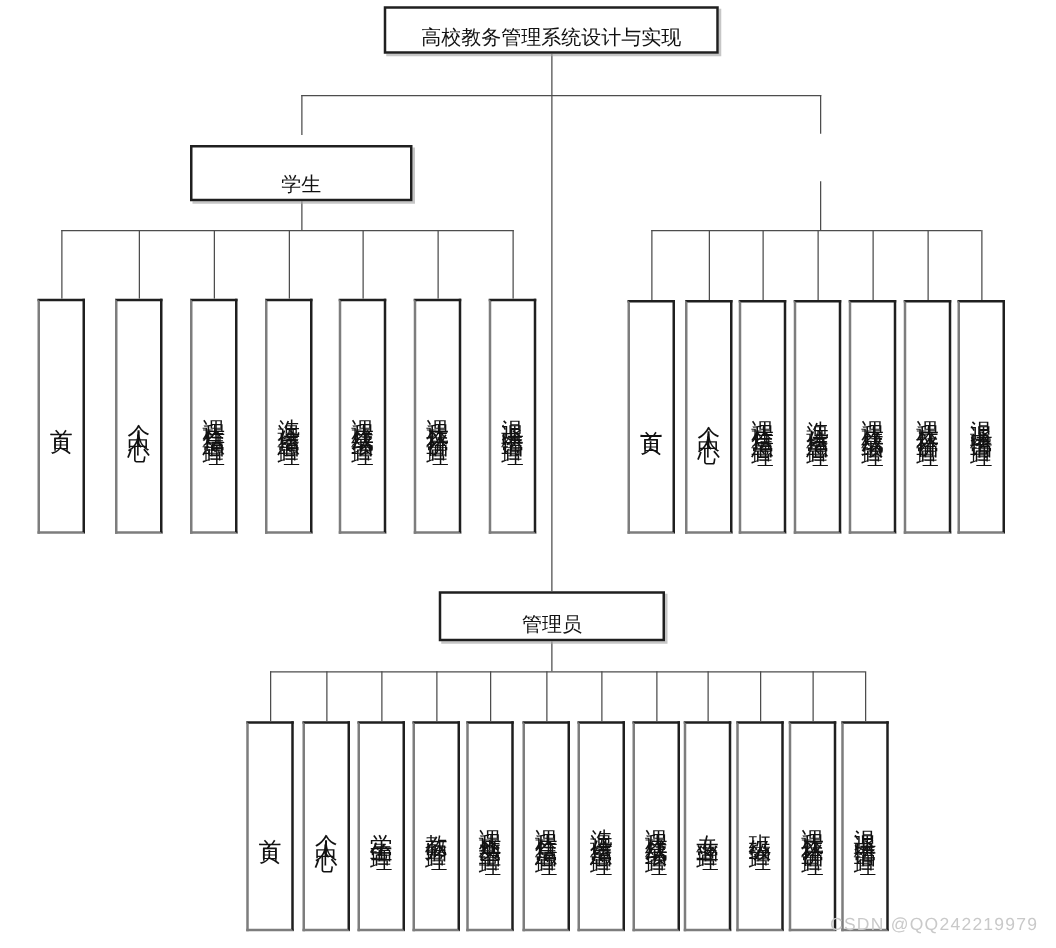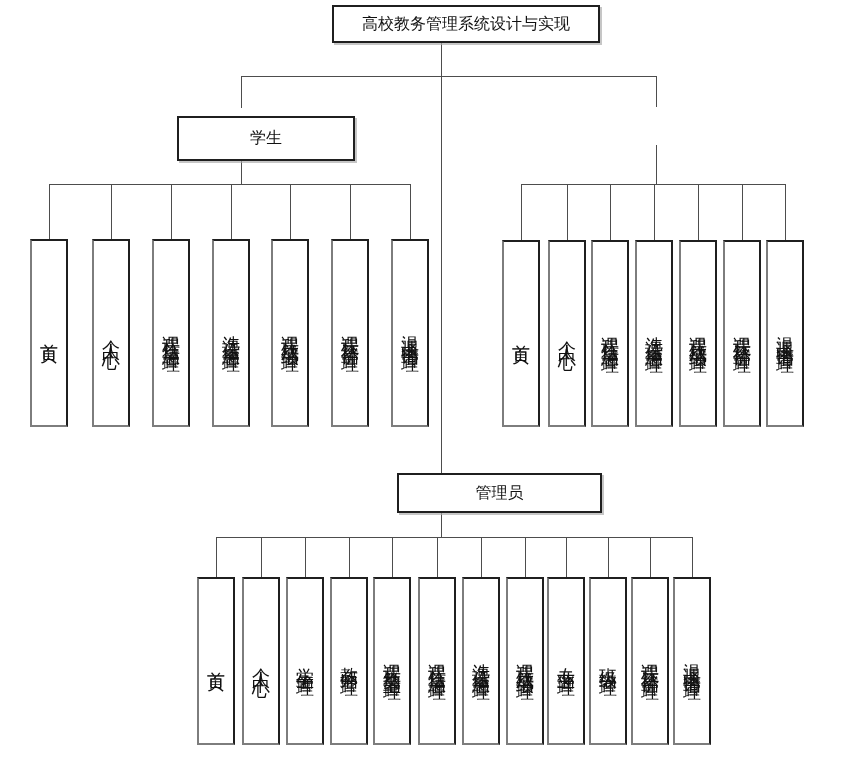--- a/index.html
+++ b/index.html
@@ -16,26 +16,25 @@
   .vl, .hl { position: absolute; background: var(--line, #4d4d4d); }
   .vl { width: 1px; }
   .hl { height: 1px; }
   
   .box {
     position: absolute;
     background: #fff;
     border: 2px solid var(--bdark, #2b2b2b);
     box-shadow: 2px 2px 0 rgba(168,168,168,.65);
     display: flex;
-    align-items: center;
+    align-items: flex-end;
     justify-content: center;
     font-size: 16px;
     color: #111;
     z-index: 2;
-    margin-left: 25px;
   }
   
   .leaf {
     position: absolute;
     width: 38px;
     background: #fff;
     border: 2px solid;
     border-color: var(--bdark, #1a1a1a) var(--bdark, #1a1a1a) var(--bgray, #7d7d7d) var(--bgray, #7d7d7d);
     display: flex;
     align-items: center;
@@ -107,21 +106,21 @@
   <div class="vl" style="left:608px;top:537px;height:40px"></div>
   <div class="vl" style="left:650px;top:537px;height:40px"></div>
   <div class="vl" style="left:692px;top:537px;height:40px"></div>
 
   <div class="box" style="left:307px;top:5px;width:268px;height:38px">
     <span>高校教务管理系统设计与实现</span>
   </div>
   <div class="box" style="left:152px;top:116px;width:178px;height:45px">
     <span>学生</span>
   </div>
-  <div class="box" style="left:372px;top:473px;width:205px;height:40px">
+  <div class="box" style="left:351px;top:473px;width:181px;height:40px">
     <span>管理员</span>
   </div>
 
   <div class="leaf" style="left:30px;top:239px;height:188px">
       <span>首页</span>
     </div>
   <div class="leaf" style="left:92px;top:239px;height:188px">
       <span>个人中心</span>
     </div>
   <div class="leaf" style="left:152px;top:239px;height:188px">
@@ -192,13 +191,14 @@
   <div class="leaf" style="left:589px;top:577px;height:168px">
       <span>班级管理</span>
     </div>
   <div class="leaf" style="left:631px;top:577px;height:168px">
       <span>课程评价管理</span>
     </div>
   <div class="leaf" style="left:673px;top:577px;height:168px">
       <span>退课申请管理</span>
     </div>
 
+  <div class="watermark">CSDN @QQ242219979</div>
 </div>
 
 </body></html>

